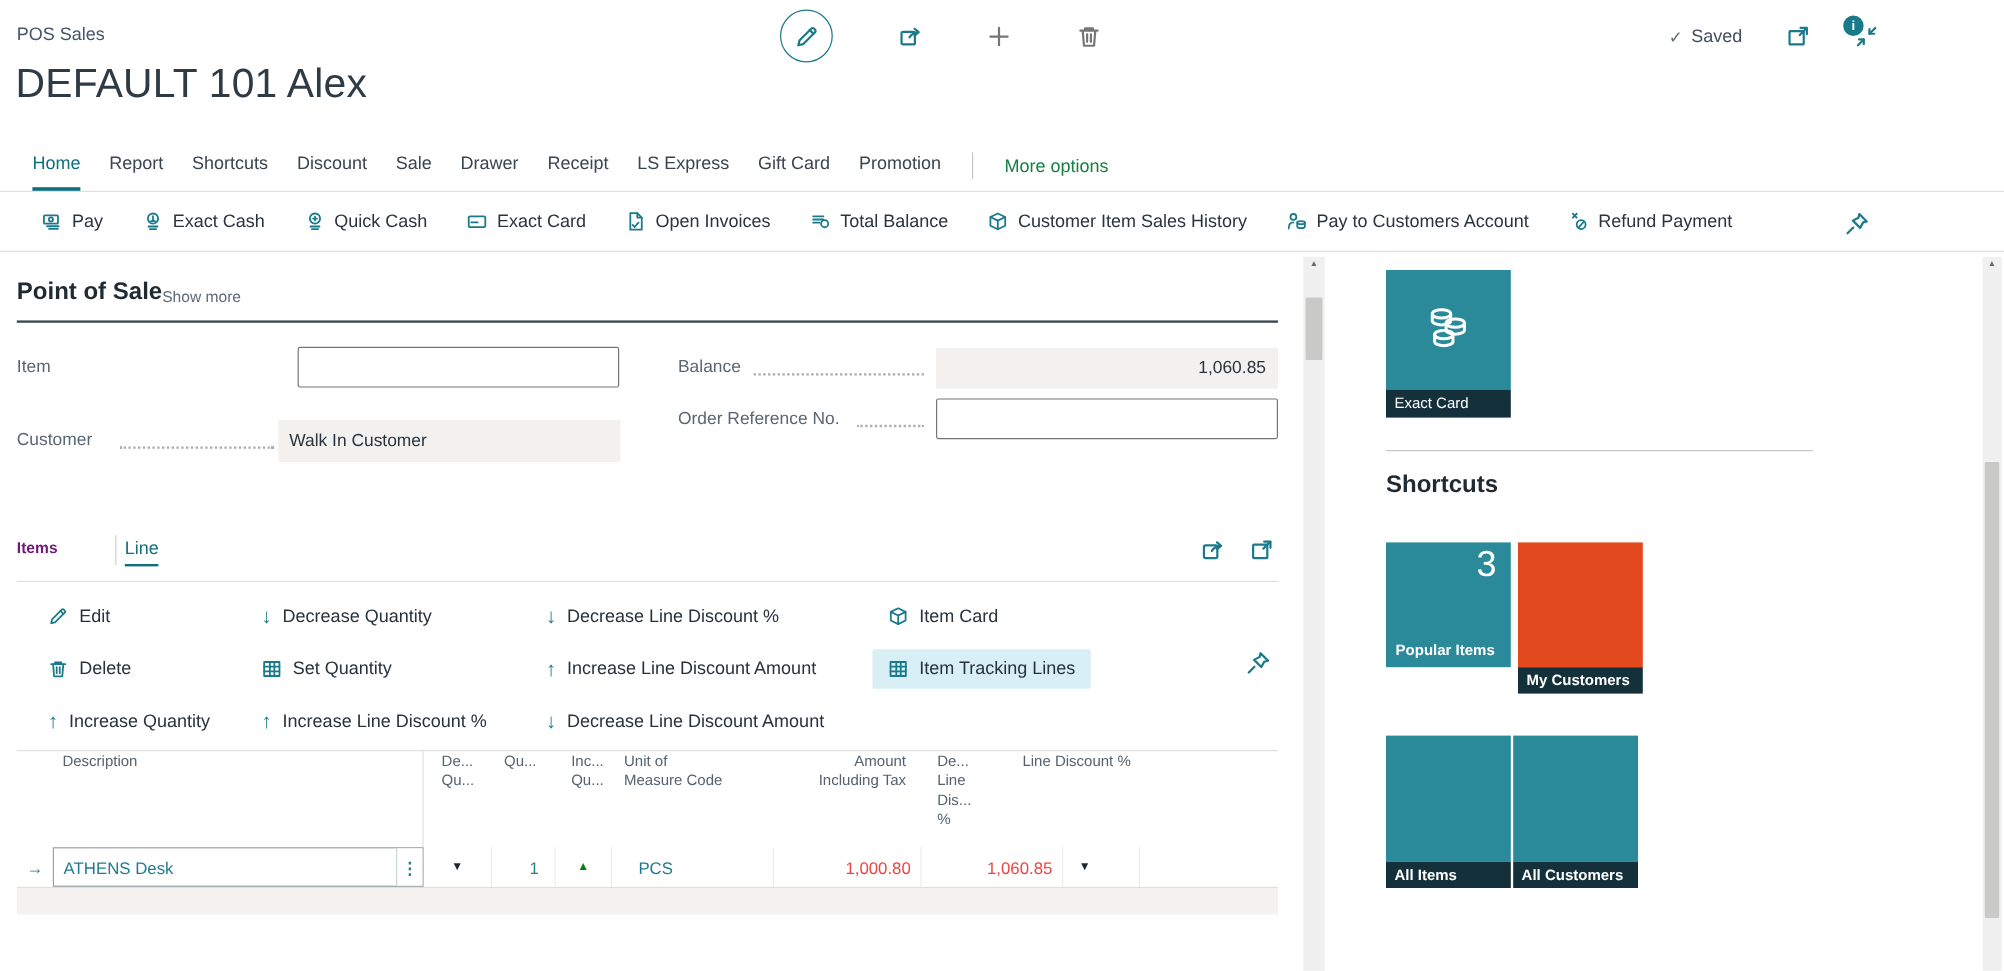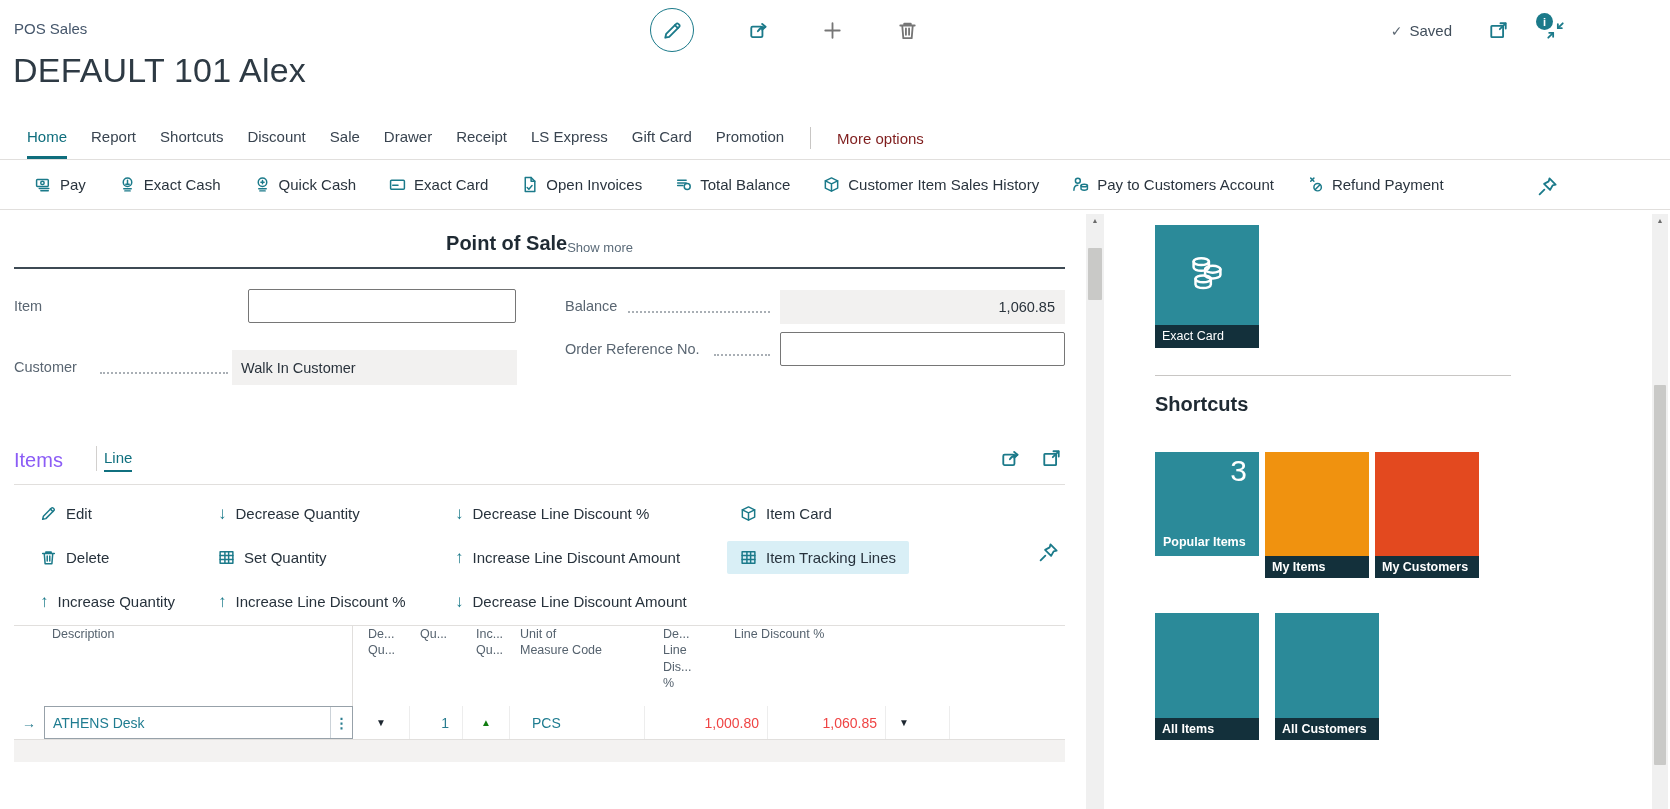--- a/index.html
+++ b/index.html
@@ -25,43 +25,43 @@
   #saved .chk{color:#5D6873;font-size:14px}
   #save-group svg{color:var(--accent)}
   #page-title{left:13px;top:51px;font-size:34px;font-weight:300;color:#2E3A44;letter-spacing:.2px}
 
   
   #tabbar{left:0;right:0;top:117px;height:43px;border-bottom:1px solid #E1DFDD;display:flex;
           align-items:stretch;padding-left:27px;gap:24px;font-size:15px;color:#394450}
   .tab{display:flex;align-items:center;border-bottom:3px solid transparent;cursor:default}
   .tab.active{color:#0F6E7D;border-bottom-color:#0F6E7D}
   .tab-divider{width:1px;background:#C8C6C4;margin:10px 2px}
-  #more-options{display:flex;align-items:center;color:#7f1d1d}
+  #more-options{display:flex;align-items:center;color:#15803d}
   #info-badge{position:absolute;right:117px;top:13px;width:17px;height:17px;border-radius:50%;
               background:var(--accent);color:#fff;font-size:11px;font-weight:700;display:grid;place-items:center}
 
   
   #toolbar{left:0;right:0;top:160px;height:50px;border-bottom:1px solid #E1DFDD;display:flex;
            align-items:center;padding-left:35px;gap:33px;font-size:15px;color:#2A343E}
   .tba{display:flex;align-items:center;gap:8px}
   .tba svg{color:var(--accent)}
   #toolbar-pin{right:112px;top:176px;color:var(--accent)}
 
   
   #main{left:0;top:210px;width:1080px;bottom:0;background:#fff}
-  #pos-title-row{left:14px;right:15px;top:22px;display:flex;justify-content:center;align-items:flex-end}
+  #pos-title-row{left:14px;right:15px;top:22px;display:flex;justify-content:flex-start;align-items:flex-end}
   #pos-title{font-size:20px;font-weight:600;color:#1F2A33}
   #show-more{font-size:13px;color:#5B6B79}
   #pos-rule{left:14px;right:15px;top:57px;height:2px;background:#3E4A54}
   .f-label{font-size:14.5px;color:#5A6672}
   .leader{border-bottom:2px dotted #A9AFB5;height:0}
   .ro-box{background:#F2F1F0;display:flex;align-items:center;font-size:14.5px;color:#2A333C}
   .inp{border:1px solid #767676;border-radius:2px;font-size:14px;font-family:inherit;padding:0 8px;outline:none}
 
-  #items-title{left:14px;top:239px;font-size:20px;font-weight:400;color:#8b5cf6}
+  #items-title{left:14px;top:239px;font-size:13px;font-weight:700;color:#701a75}
   #items-tab-divider{left:96px;top:236px;width:1px;height:25px;background:#D2D0CE}
   #line-tab{left:104px;top:239px;font-size:15px;color:#10707F;padding-bottom:4px;border-bottom:2px solid #10707F}
   #items-icons{left:1000px;top:238px;display:flex;gap:20px;color:var(--accent)}
   #items-divider{left:14px;right:15px;top:274px;height:1px;background:#E1DFDD}
 
   #action-grid{left:40px;top:281px;display:grid;grid-template-columns:178px 237px 285px 300px;
                grid-auto-rows:44px;align-items:center;font-size:15px;color:#27323C}
   .ag{display:flex;align-items:center;gap:9px}
   .ag svg{color:var(--accent)}
   .garrow{font-weight:700;font-size:17px;color:var(--accent);line-height:1}
@@ -112,21 +112,21 @@
   .teal{background:var(--tile_teal)}
   .orange{background:var(--tile_orange)}
   .red{background:var(--tile_red)}
   .tile-bar{height:23px;background:var(--tile_bar);color:#fff;font-size:12.5px;font-weight:600;
             line-height:23px;padding-left:7px;white-space:nowrap;overflow:hidden}
   #tile-exact{left:51px;top:11px}
   #tile-exact .tile-bar{font-weight:400}
   #side-divider{left:51px;top:161px;width:356px;height:1px;background:#C8C6C4}
   #shortcuts-title{left:51px;top:179px;font-size:20px;font-weight:600;color:#1F2A33}
   #tiles-row1{left:51px;top:238px;display:flex;gap:6px}
-  #tiles-row2{left:51px;top:399px;display:flex;gap:16px}
+  #tiles-row2{left:51px;top:399px;display:flex;gap:2px}
   #tile-popular{height:104px;position:relative}
   #popular-badge{position:absolute;top:2px;right:12px;font-size:30px;font-weight:300;color:#fff}
   #popular-label{position:absolute;left:8px;bottom:7px;color:#fff;font-size:12.5px;font-weight:600}
   #tiles-row2 .tile-block{height:105px}
 </style>
 </head>
 <body>
 
 <div class="abs" id="caption">POS Sales</div>
 
@@ -374,20 +374,22 @@
     <div id="thead">
       <div class="th w-arrow"></div>
       <div class="th w-desc"><span>Description</span></div>
       <div class="th w-decq"><span>De...
 Qu...</span></div>
       <div class="th w-q"><span>Qu...</span></div>
       <div class="th w-incq"><span>Inc...
 Qu...</span></div>
       <div class="th w-uom"><span>Unit of
 Measure Code</span></div>
+      <div class="th w-amt"><span class="ta-r">Amount
+Including Tax</span></div>
       <div class="th w-decd"><span>De...
 Line
 Dis...
 %</span></div>
       <div class="th w-ld">
           <span>Line Discount %</span>
         </div>
     </div>
     <div id="trow">
       <div class="td w-arrow">→</div>
@@ -434,24 +436,20 @@
 
   <div class="abs" id="side-divider"></div>
   <div class="abs" id="shortcuts-title">Shortcuts</div>
 
   <div class="abs" id="tiles-row1">
     <div class="tile teal" id="tile-popular">
       <span id="popular-badge">3</span>
       <span id="popular-label">Popular Items</span>
     </div>
     <div class="tile">
-      <div class="tile-block orange" style="height:104px"></div>
-      <div class="tile-bar" style="height:22px;line-height:22px">My Items</div>
-    </div>
-    <div class="tile">
       <div class="tile-block red" style="height:104px"></div>
       <div class="tile-bar" style="height:22px;line-height:22px">My Customers</div>
     </div>
   </div>
 
   <div class="abs" id="tiles-row2">
     <div class="tile">
       <div class="tile-block teal"></div>
       <div class="tile-bar" style="height:22px;line-height:22px">All Items</div>
     </div>

